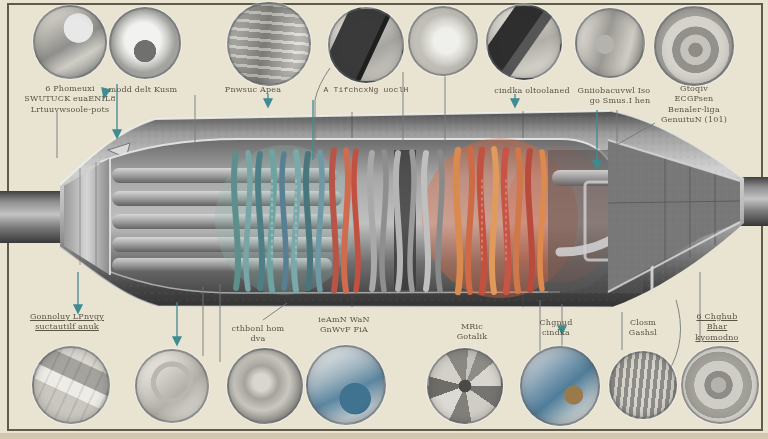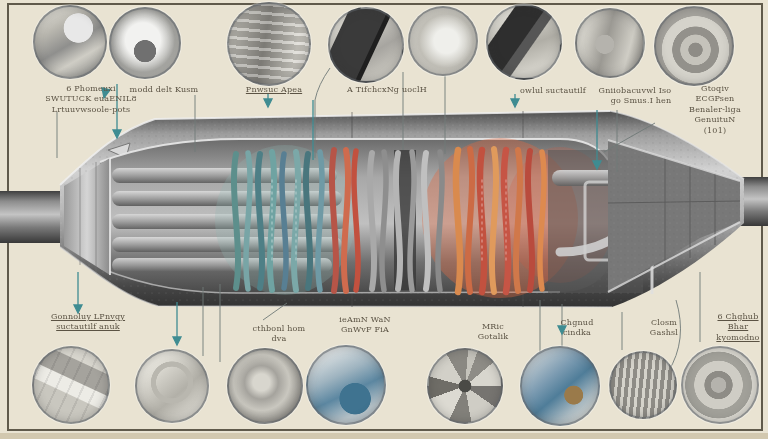--- a/index.html
+++ b/index.html
@@ -9,21 +9,21 @@
          border:2px solid rgba(72,66,52,.85);box-sizing:border-box;z-index:0;}
   .bottom-strip{position:absolute;left:0;top:433px;width:768px;height:6px;
                 background:#d2c8af;z-index:0;}
   .device{position:absolute;left:0;top:0;z-index:1;}
   .callout{position:absolute;border-radius:50%;z-index:2;
            border:2px solid rgba(88,94,99,.6);box-sizing:border-box;
            background-color:#d9d5c9;
            box-shadow:inset 0 0 10px rgba(50,50,50,.28),0 0 0 1px rgba(255,255,255,.35);}
   .lbl{position:absolute;transform:translateX(-50%);text-align:center;z-index:3;
        font-size:8px;line-height:1.3;letter-spacing:.2px;color:#5b5344;
-       white-space:pre-line;font-family:"DejaVu Serif",serif;margin-left:21px;}
+       white-space:pre-line;font-family:"DejaVu Serif",serif;}
   
   .art-t1{background-image:radial-gradient(circle at 62% 30%,#e8e8e8 0 22%,rgba(0,0,0,0) 23%),linear-gradient(150deg,#e2e0d8 8%,#b9b7af 30%,#8f8f8d 52%,#cfcdc5 70%,#9a9a96 90%);}
   .art-t2{background-image:radial-gradient(circle at 50% 62%,#707070 0 20%,rgba(0,0,0,0) 21%),radial-gradient(circle at 47% 46%,#f2f2f0 0 34%,#a8a8a4 62%,#d5d3cb 100%);}
   .art-t3{background-image:repeating-linear-gradient(5deg,rgba(255,255,255,.28) 0 3px,rgba(0,0,0,.14) 3px 9px),linear-gradient(100deg,#c9c7bf 10%,#908e88 45%,#d8d6ce 80%);}
   .art-t4{background-image:linear-gradient(115deg,rgba(0,0,0,0) 0 18%,#3a3a3a 19% 55%,#1f1f1f 56% 60%,rgba(0,0,0,0) 61%),linear-gradient(150deg,#dad8d0 20%,#a7a5a0 60%,#c9c7bf 85%);}
   .art-t5{background-image:radial-gradient(circle at 55% 50%,#efefeb 0 25%,#c2c0b8 55%,#e3e1d9 100%);}
   .art-t6{background-image:linear-gradient(125deg,rgba(0,0,0,0) 0 22%,#2e2e2e 23% 48%,#565656 49% 58%,rgba(0,0,0,0) 59%),linear-gradient(160deg,#e0ded6 15%,#b0aea6 55%,#d2d0c8 80%);}
   .art-t7{background-image:radial-gradient(circle at 42% 52%,#b5b3ad 0 18%,rgba(0,0,0,0) 19%),linear-gradient(105deg,#d8d6ce 15%,#9b9993 45%,#cfcdc5 75%,#8e8c86 95%);}
   .art-t8{background-image:radial-gradient(circle at 52% 55%,#8e8c86 0 12%,#c5c3bb 13% 26%,#93918b 27% 40%,#d5d3cb 41% 58%,#a5a39d 59% 78%,#e0ded6 79%);}
   
@@ -227,23 +227,23 @@
 <div class="callout art-t4" style="left:328px;top:7px;width:76px;height:76px;"></div>
 <div class="callout art-t5" style="left:408px;top:6px;width:70px;height:70px;"></div>
 <div class="callout art-t6" style="left:486px;top:4px;width:76px;height:76px;"></div>
 <div class="callout art-t7" style="left:575px;top:8px;width:70px;height:70px;"></div>
 <div class="callout art-t8" style="left:654px;top:6px;width:80px;height:80px;"></div>
 
 <div class="lbl" style="left:70px;top:84px;">6 Phomeuxi
 SWUTUCK euaENIL8
 Lrtuuvwsoole-pots</div>
 <div class="lbl" style="left:143px;top:85px;">modd delt Kusm</div>
-<div class="lbl" style="left:253px;top:85px;text-decoration:underline;">Pnwsuc Apea</div>
-<div class="lbl" style="left:366px;top:85px;">A TifchcxNg uoclH</div>
-<div class="lbl" style="left:532px;top:86px;">owlul suctautilf</div>
+<div class="lbl" style="left:253px;top:85px;">Pnwsuc Apea</div>
+<div class="lbl" style="left:366px;top:85px;font-family:Liberation Mono, monospace;">A TifchcxNg uoclH</div>
+<div class="lbl" style="left:532px;top:86px;">cindka oltoolaned</div>
 <div class="lbl" style="left:614px;top:86px;text-align:right;">Gniiobacuvwl Iso
 go Smus.I hen</div>
 <div class="lbl" style="left:694px;top:84px;">Gtoqiv
 ECGPsen
 Benaler-liga
 GenuituN (101)</div>
 
 <div class="callout art-b1" style="left:32px;top:346px;width:78px;height:78px;"></div>
 <div class="callout art-b2" style="left:135px;top:349px;width:74px;height:74px;"></div>
 <div class="callout art-b3" style="left:227px;top:348px;width:76px;height:76px;"></div>

